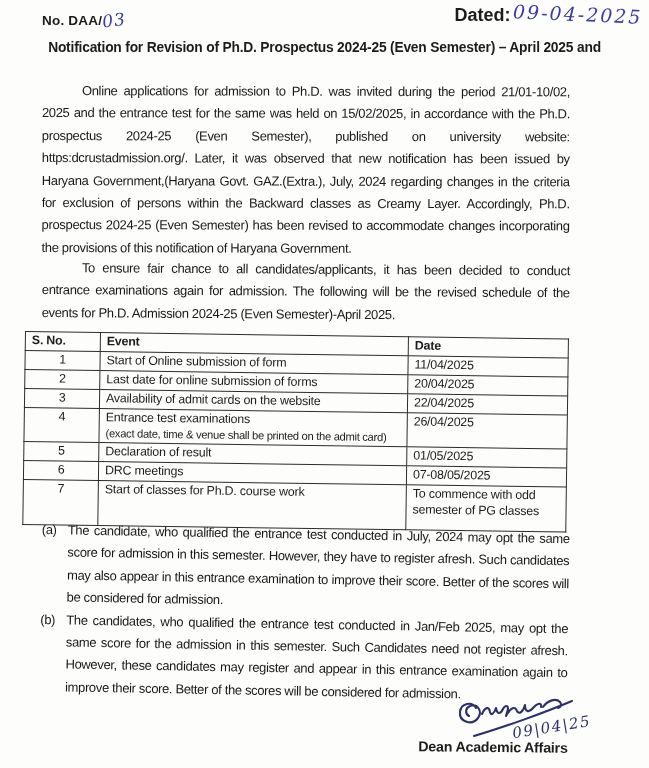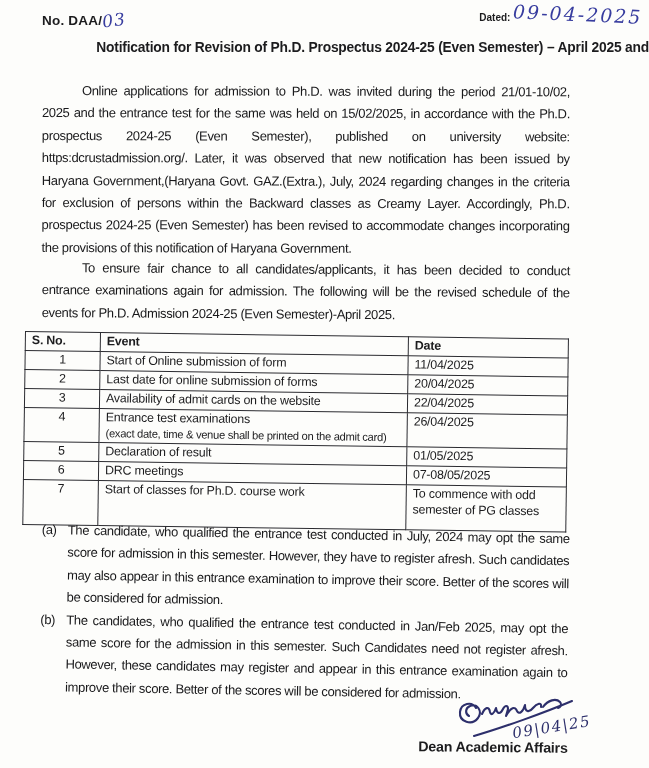--- a/index.html
+++ b/index.html
@@ -11,25 +11,25 @@
     position:relative;
     overflow:hidden;
   }
   .page { position:absolute; inset:0; background:#fdfdfb; }
 
   
   .ref { position:absolute; left:42px; top:9px; font-size:13.5px; font-weight:bold; letter-spacing:0.2px; }
   .hand { font-family:"DejaVu Serif", serif; font-style:italic; color:#383d9f; font-weight:normal; }
   .ref .hand { display:inline-block; font-size:17px; transform:rotate(-7deg) translateY(1px); letter-spacing:1px; }
   .dated { position:absolute; top:3px; right:6px; white-space:nowrap; }
-  .dated .lbl { font-size:10px; font-weight:bold;margin-top:28px; }
+  .dated .lbl { font-size:18px; font-weight:bold;margin-top:28px; }
   .dated .hand { display:inline-block; font-size:19px; letter-spacing:2px; transform:rotate(2.5deg); margin-left:3px; }
 
   
-  .title { position:absolute; top:36px; left:0; width:100%; text-align:right;
+  .title { position:absolute; top:36px; left:0; width:100%; text-align:center;
            font-weight:bold; font-size:13.8px; line-height:24px; letter-spacing:-0.2px; }
 
   
   .para { position:absolute; left:42px; width:528px; font-size:13px; line-height:22.4px;
           text-align:justify; letter-spacing:-0.35px; color:#19191b; }
   .para.indent { text-indent:40px; }
   .para1 { top:80px; transform:rotate(0.15deg); transform-origin:0 0; }
   .para2 { top:257px; transform:rotate(0.35deg); transform-origin:0 0; }
 
   

